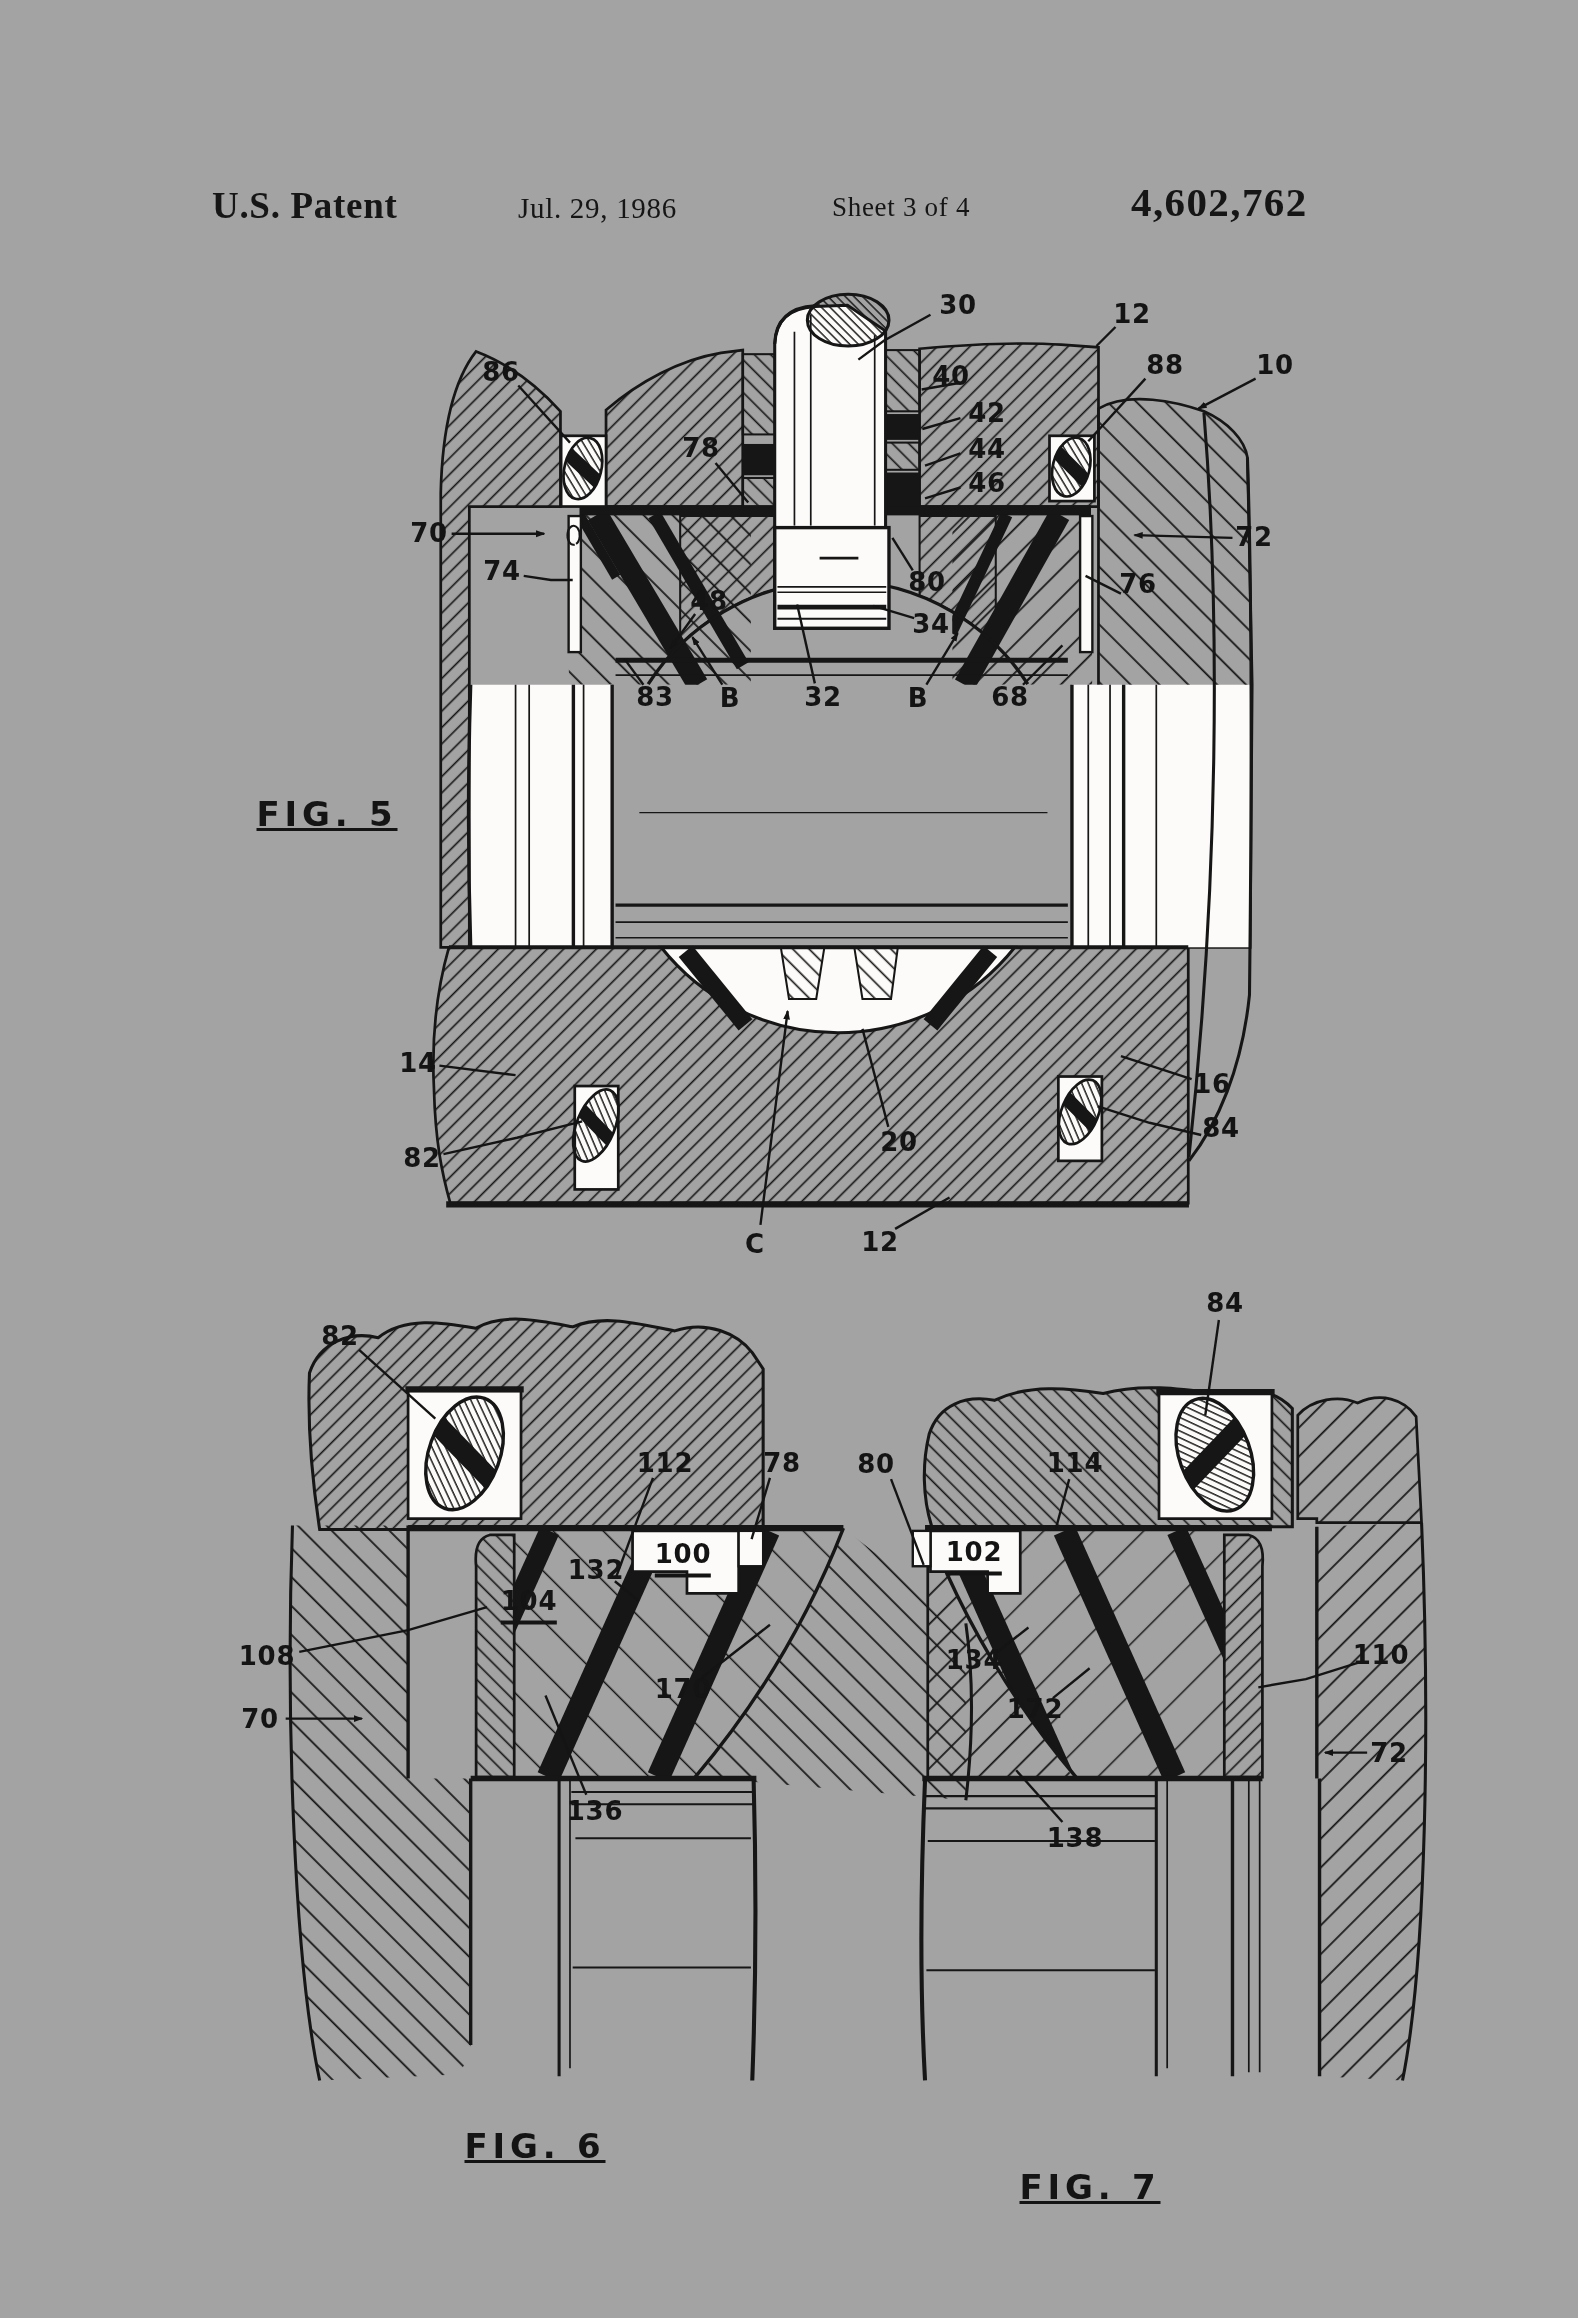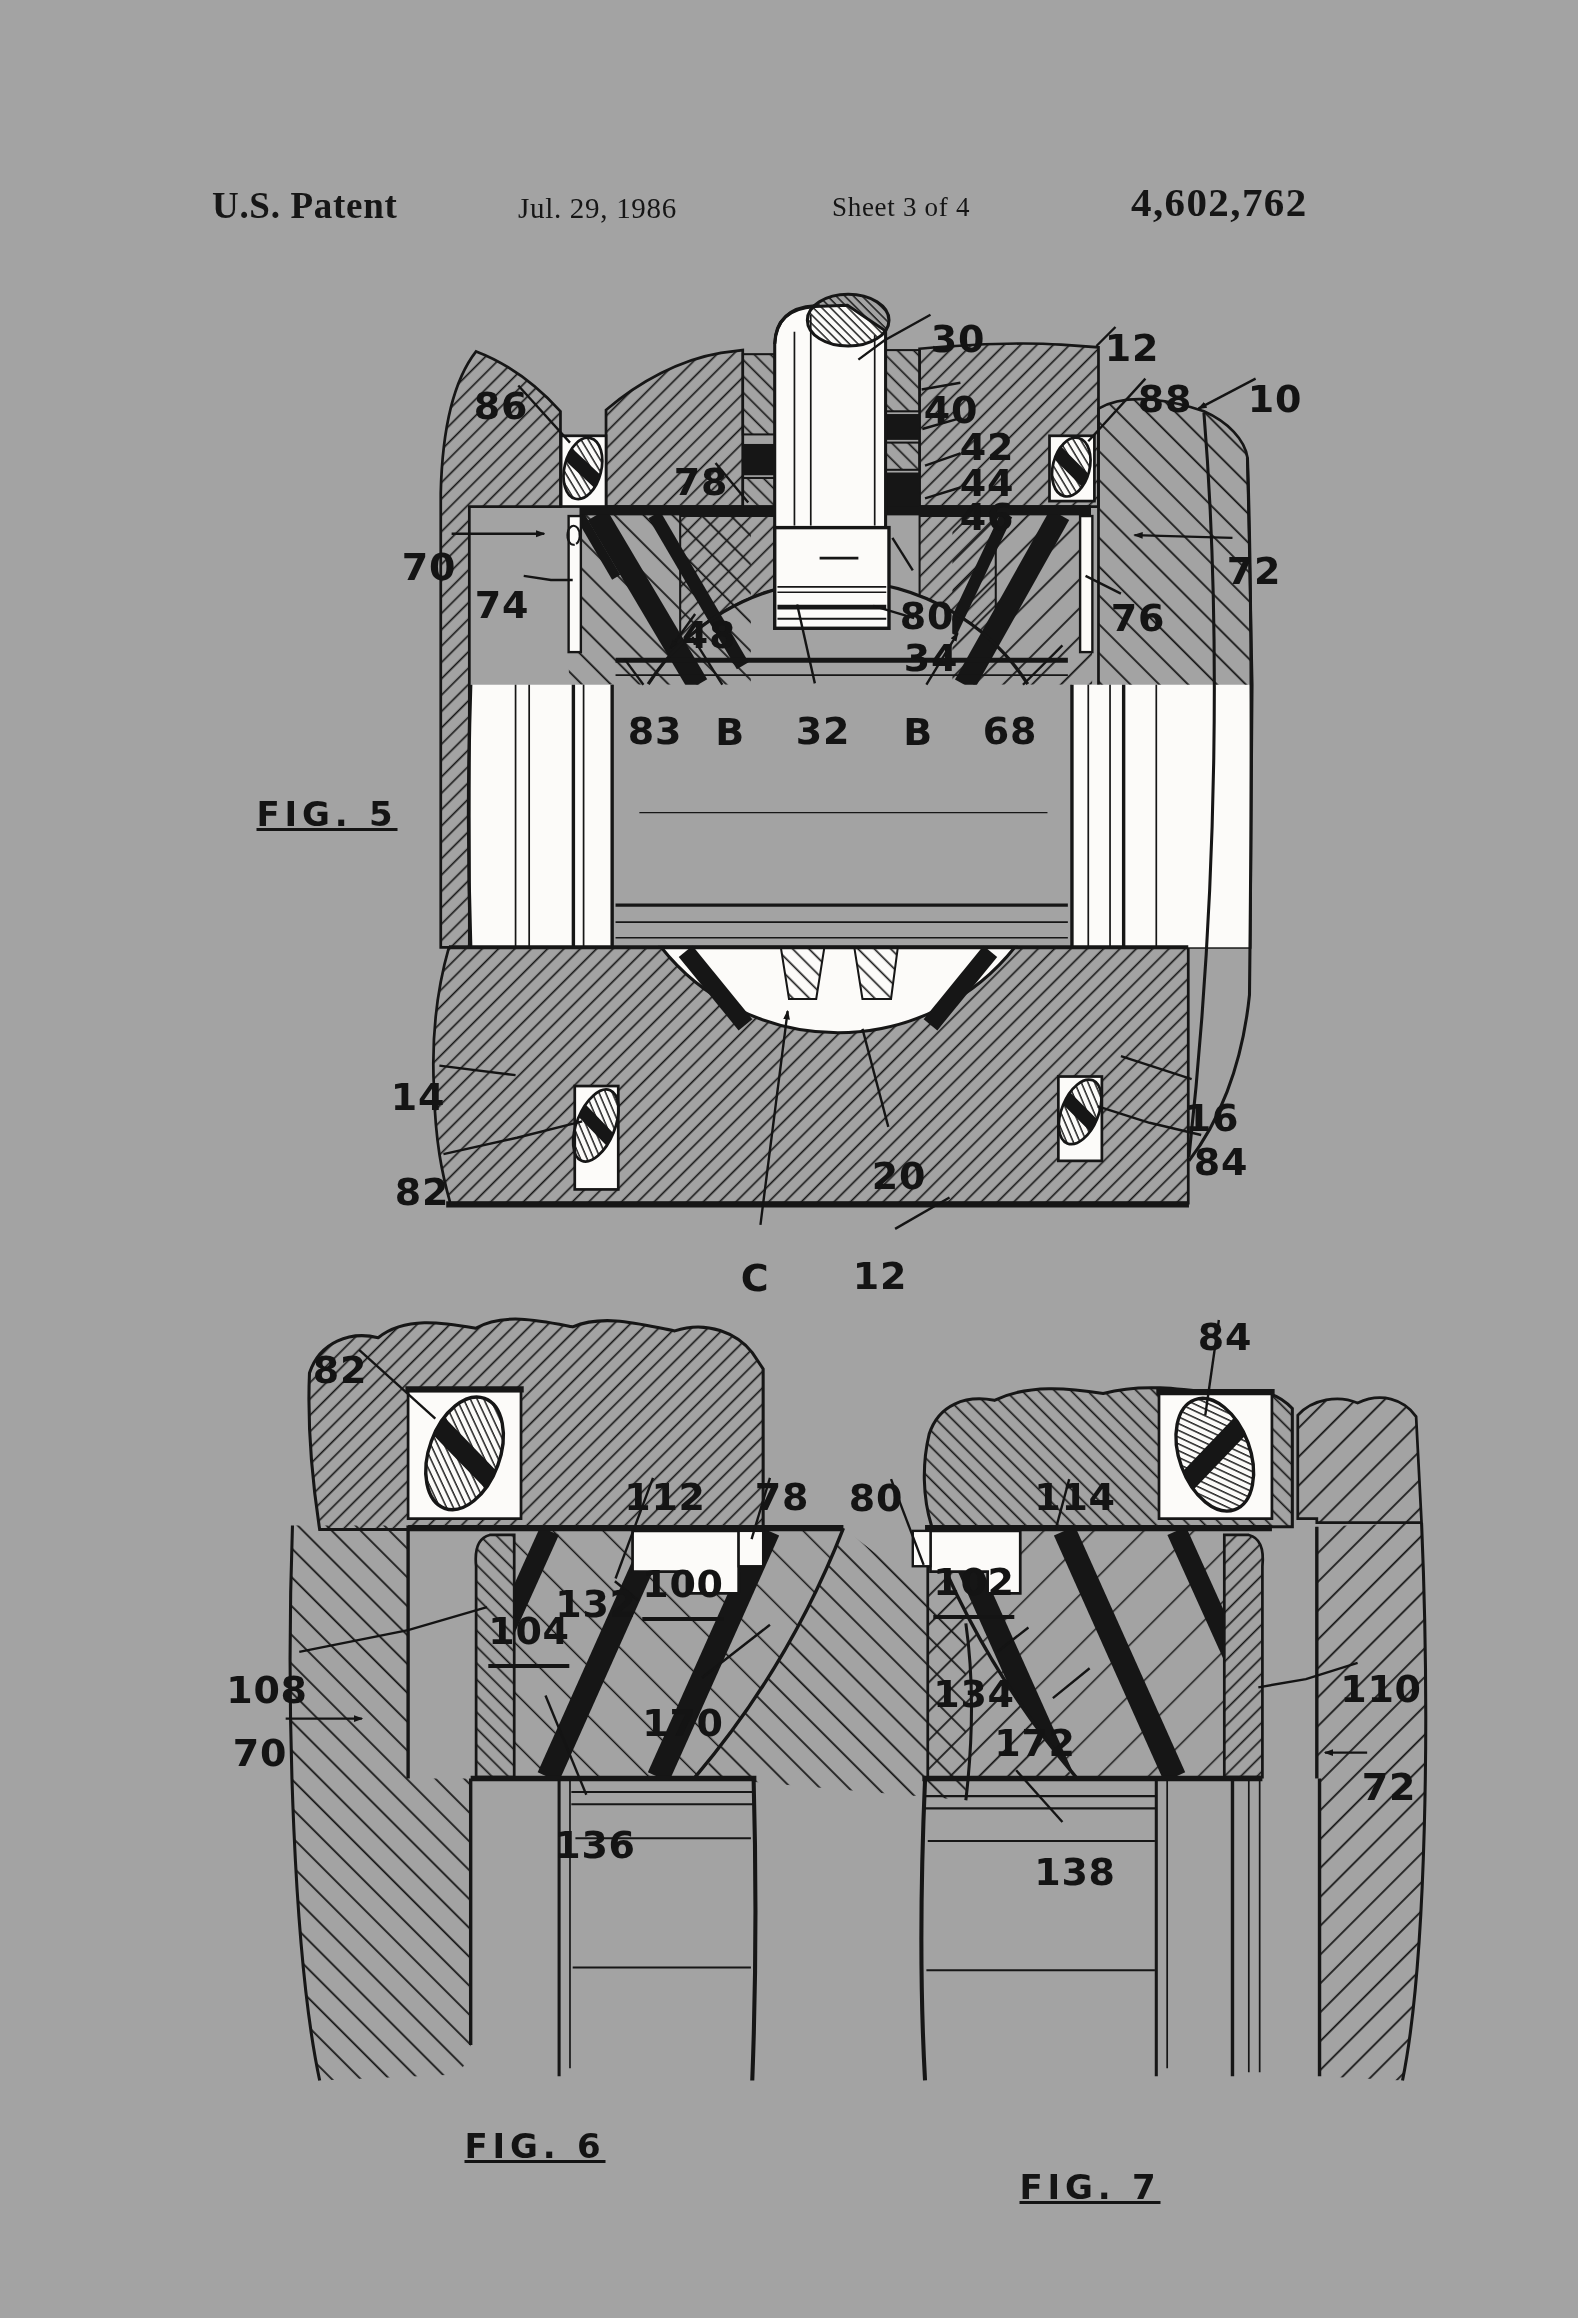--- a/index.html
+++ b/index.html
@@ -34,25 +34,25 @@
   }
   
   .art, .leaders{
     position:absolute;left:0;top:0;width:1578px;height:2319px;
     pointer-events:none;
   }
   .label-layer{position:absolute;left:0;top:0;width:1578px;height:2319px;pointer-events:none;}
   .ref-label{
     position:absolute;transform:translate(-50%,-50%);
     font-family:"DejaVu Sans", sans-serif;
-    font-weight:bold;font-size:38px;line-height:1;
-    letter-spacing:0.7px;color:#141414;white-space:nowrap;margin-top:34px;
+    font-weight:bold;font-size:26px;line-height:1;
+    letter-spacing:0.7px;color:#141414;white-space:nowrap;
   }
   .ref-label.underlined{
-    border-bottom:4.1px solid #141414;padding-bottom:14px;
+    border-bottom:4.1px solid #141414;padding-bottom:7px;
   }
   .fig-caption{
     position:absolute;transform:translate(-50%,-50%);
     font-family:"DejaVu Sans", sans-serif;
     font-weight:bold;font-size:34px;letter-spacing:4.8px;color:#141414;
     white-space:nowrap;
     text-decoration:underline;
   }
   .leader{fill:none;stroke:#141414;stroke-width:3.5px;}
 </style>

